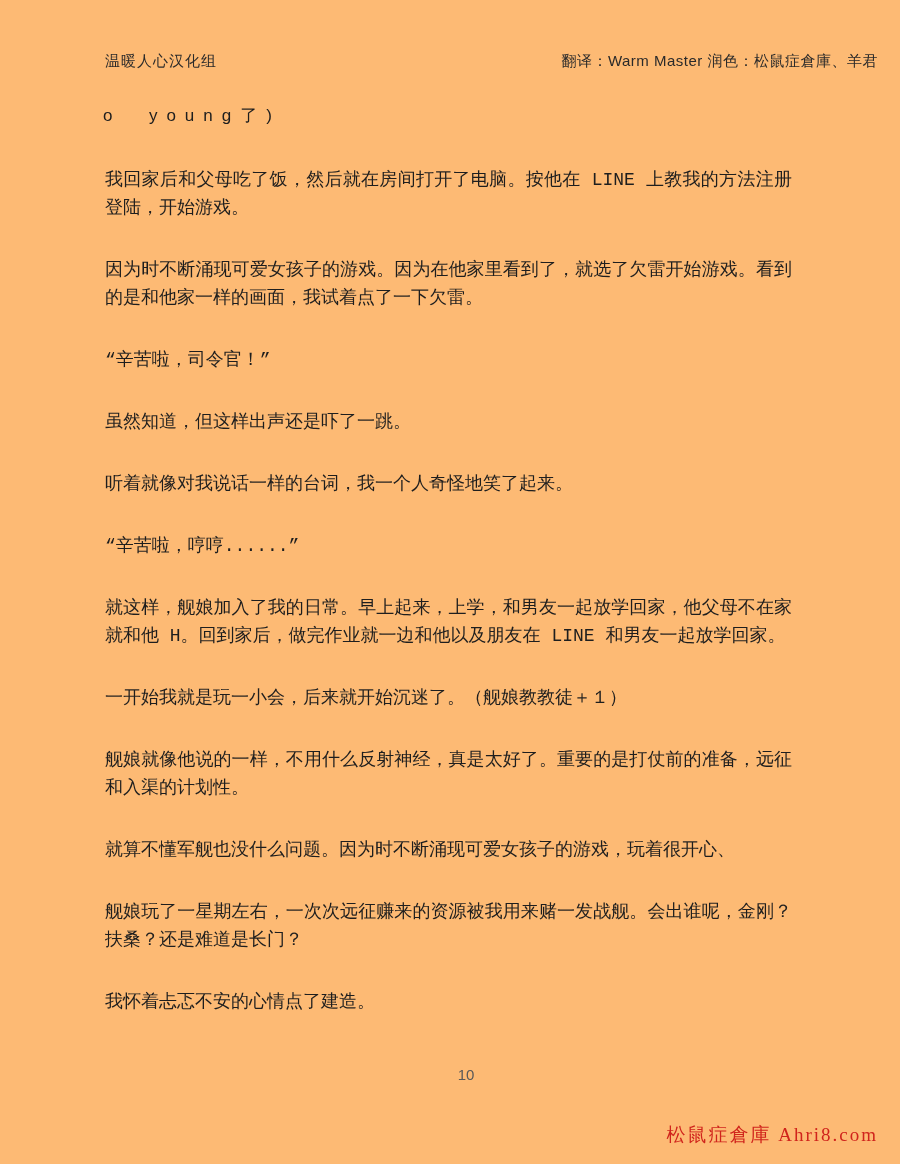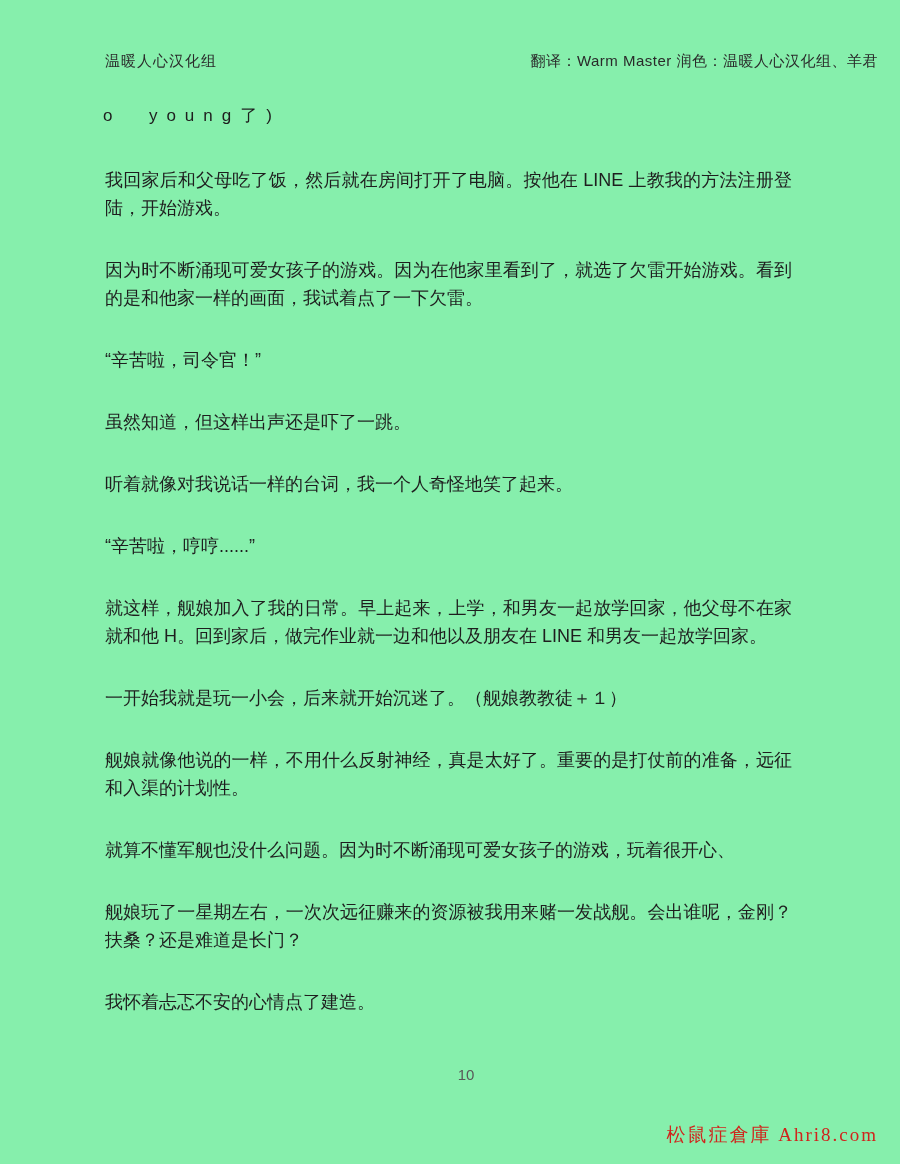--- a/index.html
+++ b/index.html
@@ -4,21 +4,21 @@
 <style>
   html, body {
     margin: 0;
     padding: 0;
     background: #ffffff;
   }
   .page {
     position: relative;
     width: 900px;
     height: 1164px;
-    background: #86efac;
+    background: #fdba74;
     overflow: hidden;
     font-family: "Liberation Sans", "DejaVu Sans", sans-serif;
   }
   .doc-header {
     position: absolute;
     top: 52px;
     left: 105px;
     right: 22px;
     display: flex;
     justify-content: space-between;
@@ -44,20 +44,21 @@
     top: 166px;
     left: 105px;
     width: 690px;
     font-size: 18px;
     line-height: 28px;
     text-align: justify;
     color: #1e1e1e;
   }
   .doc-content p {
     margin: 0 3px 34px 0;
+    font-family: Liberation Mono, monospace;
   }
   .doc-content p.extra-gap {
     margin-top: 26px;
   }
   .page-number {
     position: absolute;
     top: 1066px;
     left: 0;
     width: 900px;
     text-align: center;
@@ -76,21 +77,21 @@
     white-space: nowrap;
   }
 </style>
 </head>
 <body>
 
 <div class="page">
 
   <div class="doc-header">
     <span class="group">温暖人心汉化组</span>
-    <span class="credits">翻译：Warm Master 润色：温暖人心汉化组、羊君</span>
+    <span class="credits">翻译：Warm Master 润色：松鼠症倉庫、羊君</span>
   </div>
 
   <div class="doc-heading">o  young了)</div>
 
   <div class="doc-content">
     <p>我回家后和父母吃了饭，然后就在房间打开了电脑。按他在 LINE 上教我的方法注册登陆，开始游戏。</p>
     <p>因为时不断涌现可爱女孩子的游戏。因为在他家里看到了，就选了欠雷开始游戏。看到的是和他家一样的画面，我试着点了一下欠雷。</p>
     <p>“辛苦啦，司令官！”</p>
     <p>虽然知道，但这样出声还是吓了一跳。</p>
     <p>听着就像对我说话一样的台词，我一个人奇怪地笑了起来。</p>

